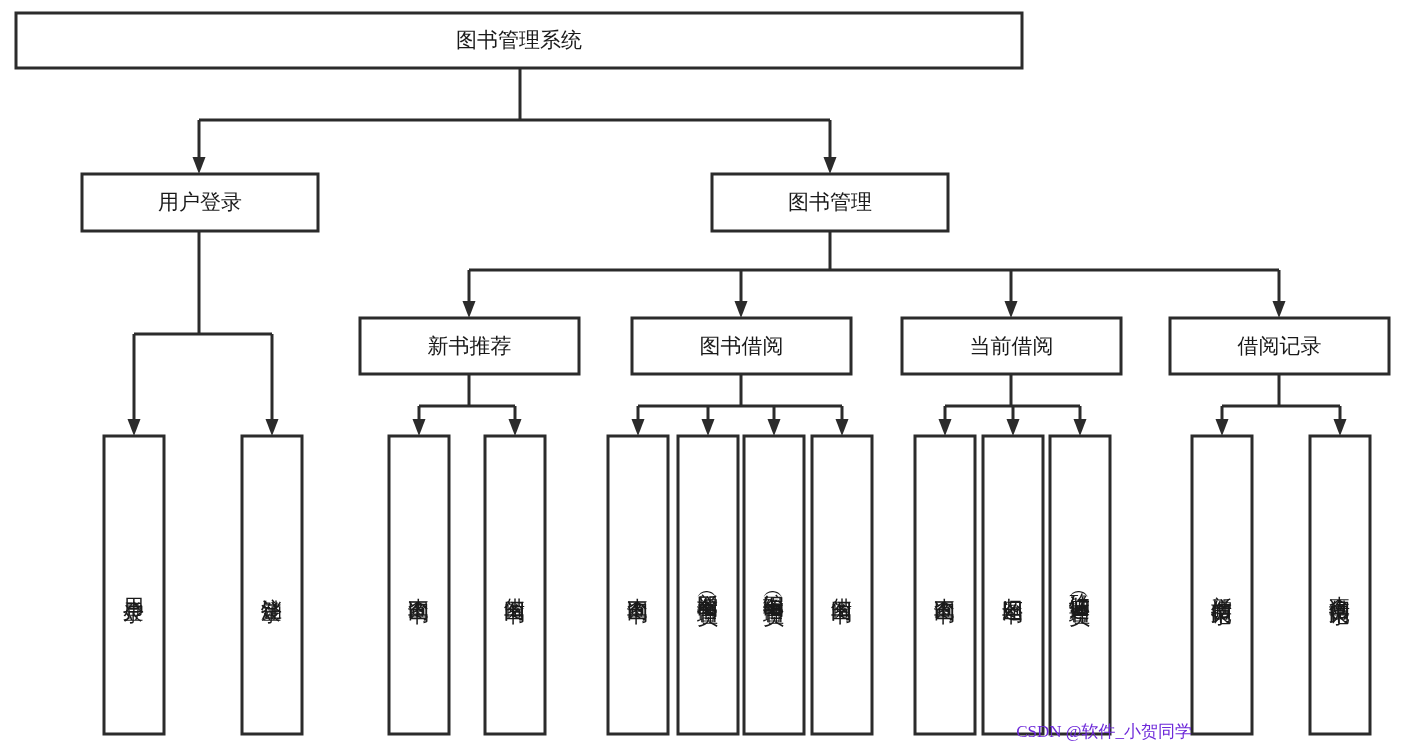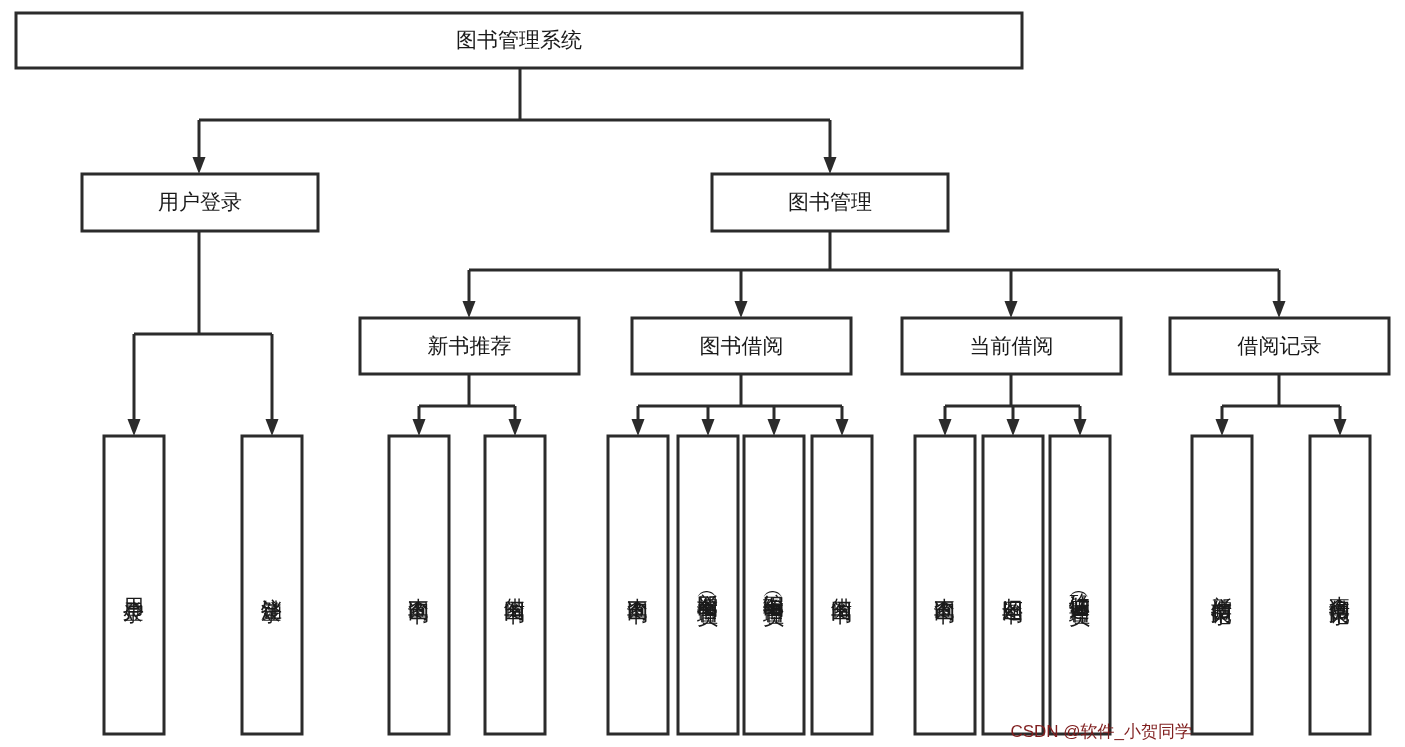--- a/index.html
+++ b/index.html
@@ -62,23 +62,23 @@
     display: flex;
     align-items: center;
     justify-content: center;
     pointer-events: none;
     user-select: none;
   }
   .watermark {
     position: absolute;
     right: 8px;
     bottom: 4px;
-    font-family: Liberation Sans, sans-serif;
+    font-family: Liberation Serif, serif;
     font-size: 17px;
-    color: #7f1d1d;
+    color: #6d28d9;
     white-space: nowrap;
     user-select: none;
   }
 </style>
 </head>
 <body>
 
 <div id="diagram-root">
 
   <svg class="diagram-canvas" viewBox="0 0 1405 747">

